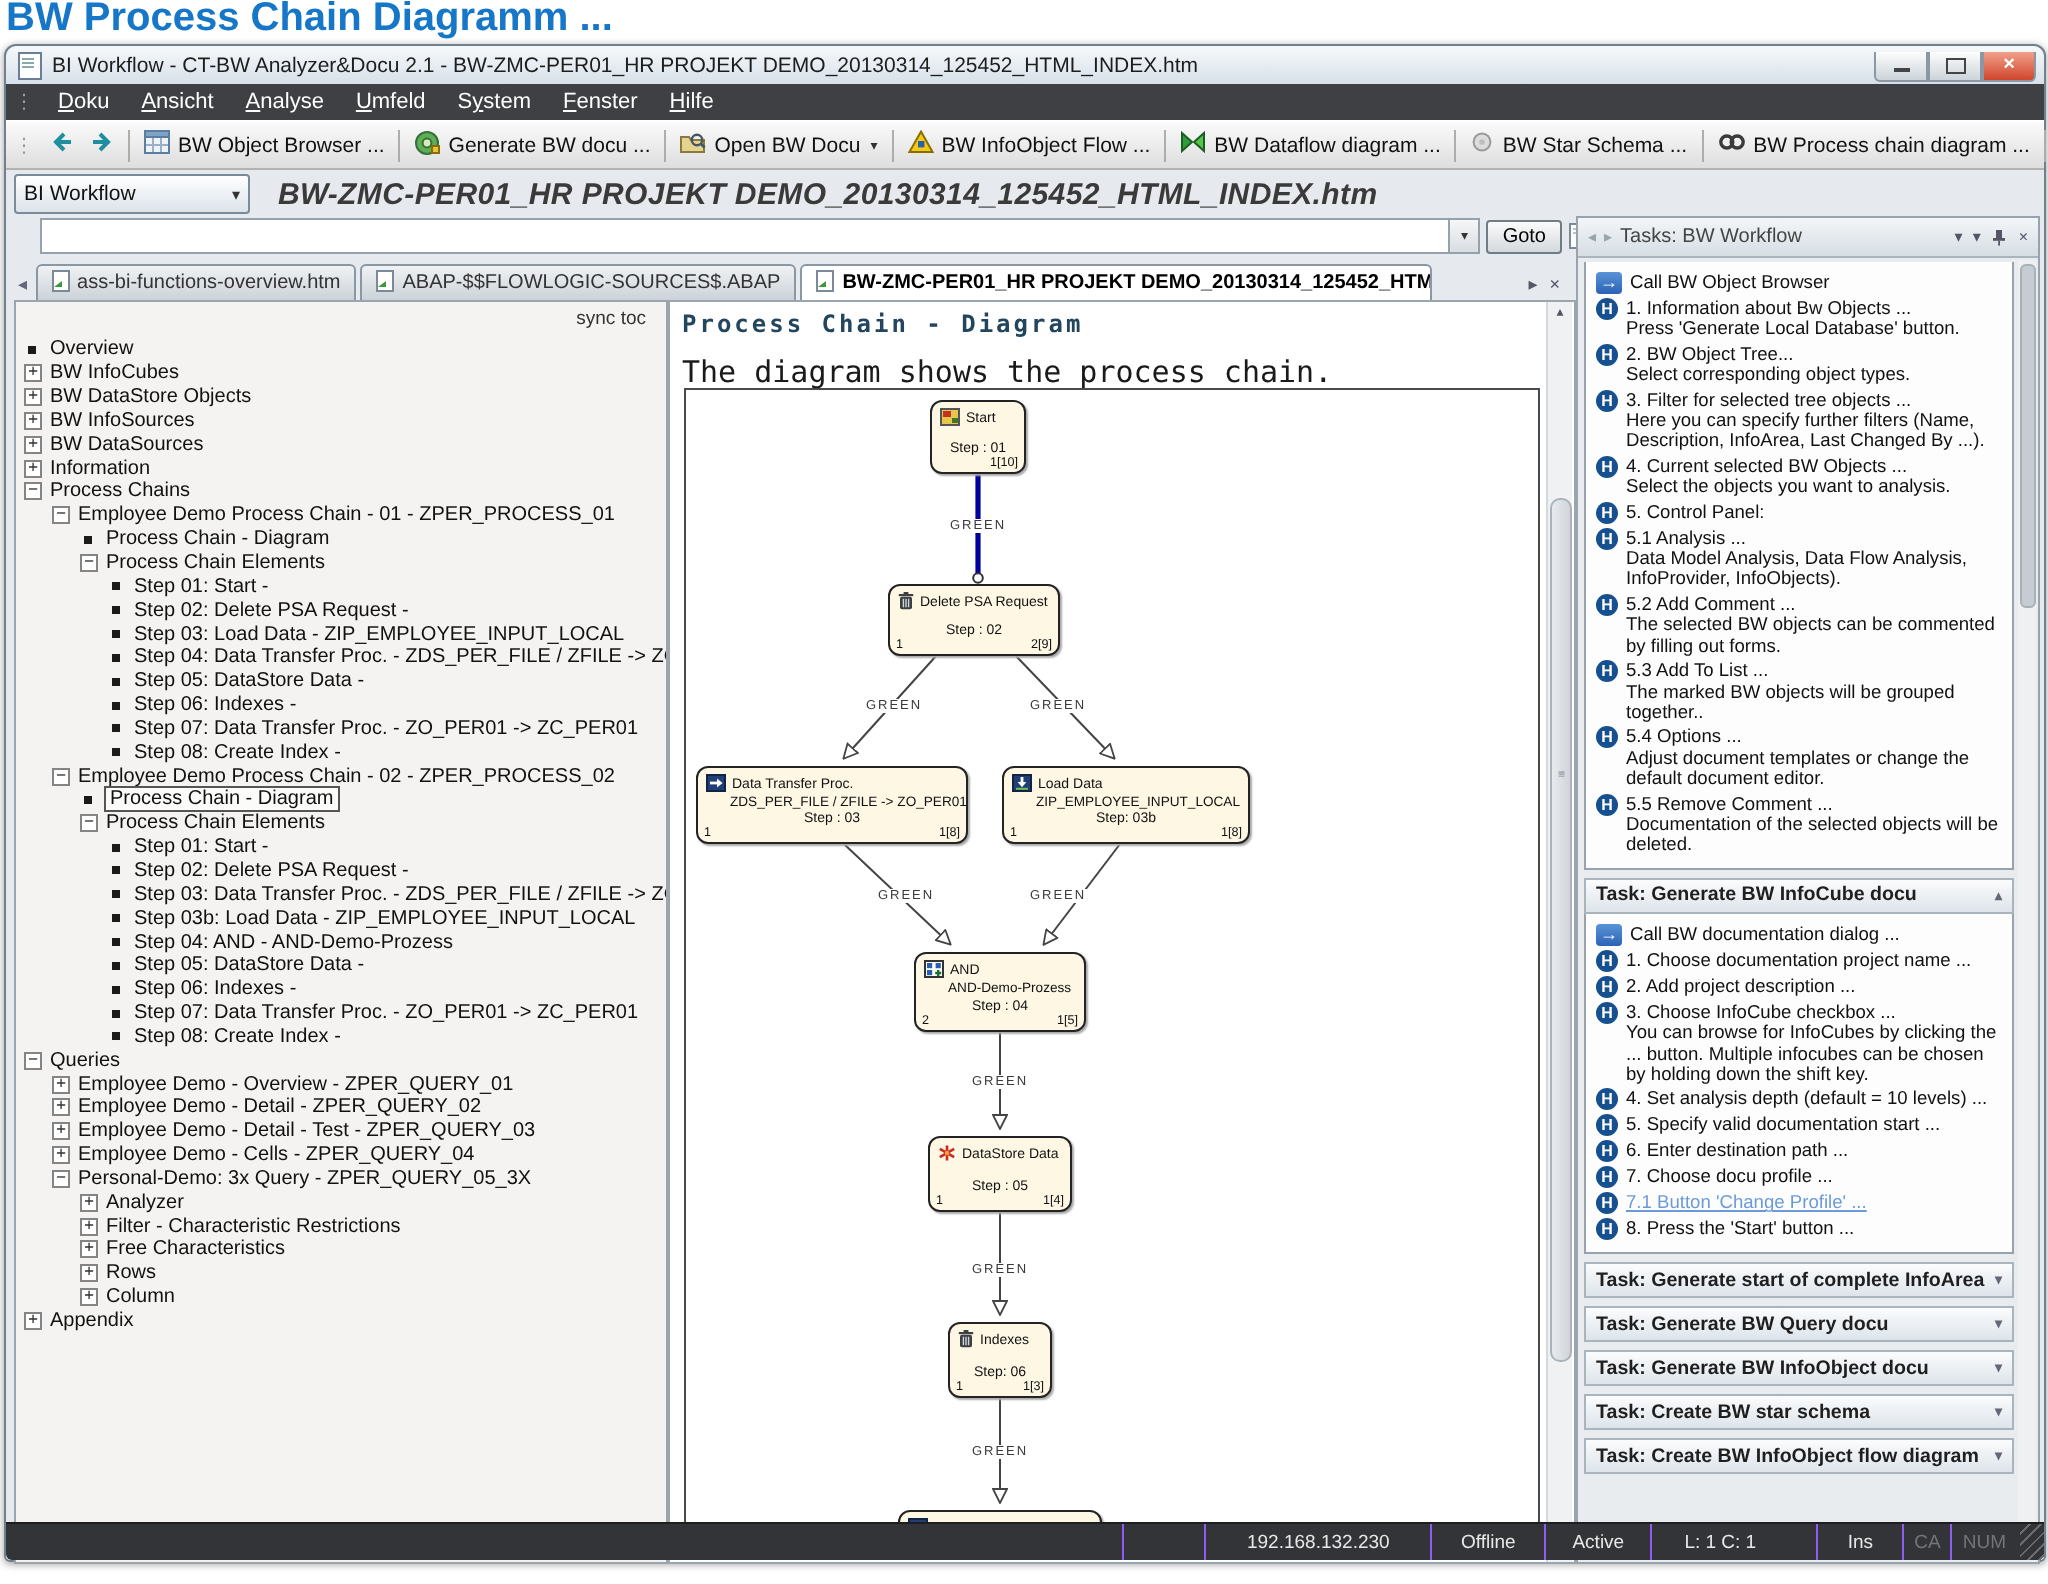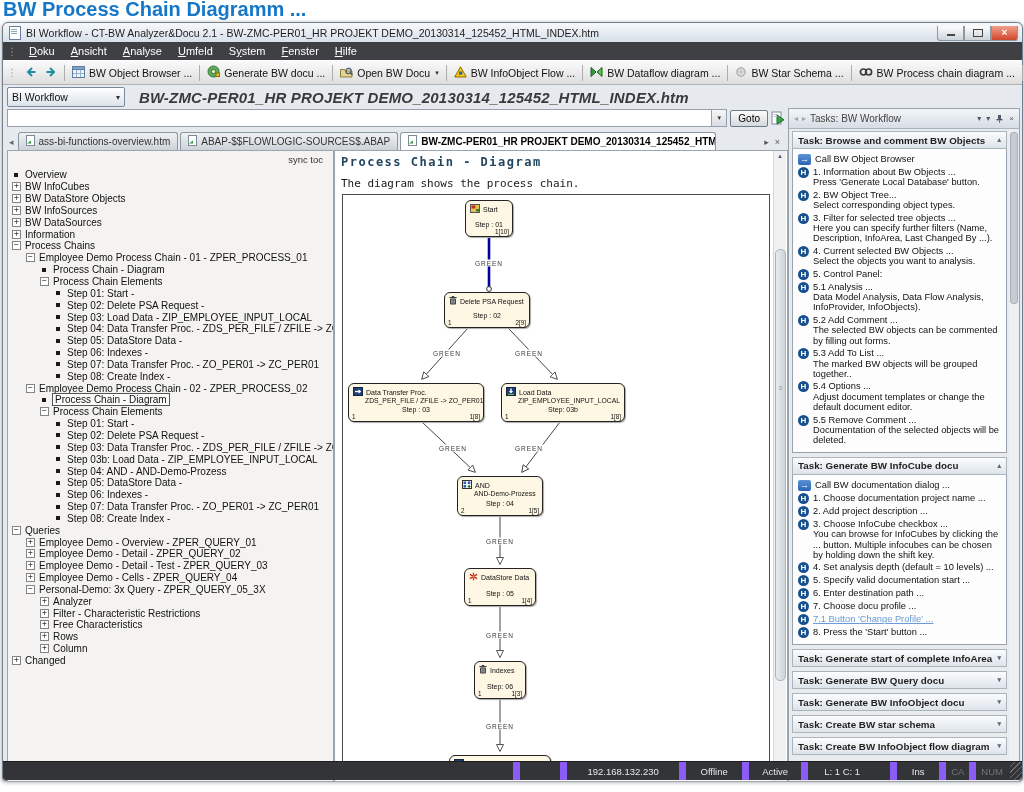--- a/index.html
+++ b/index.html
@@ -33,21 +33,21 @@
   .tb-btn{display:flex;align-items:center;gap:4px;padding:2px 4px;white-space:nowrap;}
   .tb-sep{width:1px;height:16px;background:#adadad;margin:0 3px;flex:none;}
   .tb-caret{font-size:7px;color:#333;margin-left:1px;}
 
   .addressbar{height:24px;display:flex;align-items:center;background:#e6eaee;padding:0 4px;}
   .combo{width:108px;height:18px;border:1px solid #7a8a99;border-radius:2px;background:linear-gradient(#ffffff,#dbe3ea);
          display:flex;align-items:center;font-size:10.5px;padding:0 4px;color:#111;}
   .combo .caret{margin-left:auto;font-size:8px;color:#333;}
   .doc-title{margin-left:14px;font-size:15px;font-weight:bold;font-style:italic;color:#3a3a3a;white-space:nowrap;letter-spacing:.2px;}
 
-  .subbar{position:absolute;left:4px;top:85px;width:779px;height:20px;display:flex;align-items:center;}
+  .subbar{position:absolute;left:17px;top:85px;width:779px;height:20px;display:flex;align-items:center;}
   .wide-combo{flex:1;height:16px;background:#fff;border:1px solid #95a2ae;display:flex;align-items:center;}
   .wide-combo .dd{margin-left:auto;width:14px;height:100%;background:linear-gradient(#f6f6f6,#d8dde2);border-left:1px solid #95a2ae;
                   display:flex;align-items:center;justify-content:center;font-size:7px;color:#333;}
   .goto-btn{margin-left:3px;height:17px;font-size:10px;padding:0 7px;border:1px solid #6f7d87;border-radius:2px;
             background:linear-gradient(#fbfbfb,#d5d9dd);font-family:"Liberation Sans",sans-serif;}
   .goto-ico{margin-left:3px;display:inline-flex;}
 
   
   .tabstrip{position:absolute;left:4px;top:107px;width:779px;height:20px;display:flex;align-items:flex-end;
             border-bottom:1px solid #8a98a4;background:#e6eaee;}
@@ -64,21 +64,21 @@
   .tree{position:absolute;left:4px;top:18px;right:2px;}
   .tree-row{display:flex;align-items:center;height:11.85px;white-space:nowrap;}
   .gbox{flex:none;width:9px;height:9px;box-sizing:border-box;border:1px solid #848484;background:#fff;margin-right:4px;
         font-size:8px;line-height:6.5px;text-align:center;color:#333;font-family:"DejaVu Sans Mono",monospace;}
   .gbul{flex:none;width:4px;height:4px;background:#1a1a1a;margin:0 7px 0 2px;}
   .tree-label.sel{outline:1px solid #555;padding:0 2px;background:#fbfbf9;}
 
   
   .center{position:absolute;left:331px;top:127px;width:452px;height:630px;background:#fff;border:1px solid #9aa5ae;overflow:hidden;}
   .center-heading{font-family:"DejaVu Sans Mono",monospace;font-weight:bold;font-size:12px;letter-spacing:1.5px;color:#23465f;margin:4px 0 0 6px;}
-  .center-intro{font-family:"DejaVu Sans Mono",monospace;font-size:11px;color:#1a1a1a;margin:8px 0 0 6px;}
+  .center-intro{font-family:"DejaVu Sans Mono",monospace;font-size:15px;color:#1a1a1a;margin:8px 0 0 6px;}
   .diagram-box{position:absolute;left:7px;top:43px;width:426px;height:584px;border:1px solid #4a4a4a;background:#fff;overflow:hidden;}
   .dedges{position:absolute;left:0;top:0;}
   .dlabel{position:absolute;transform:translate(-50%,-50%);font-size:6.5px;letter-spacing:1px;color:#3a3a3a;background:#fff;padding:0 2px;}
   .dnode{position:absolute;background:#fdf7e3;border:1.6px solid #232323;border-radius:6px;box-shadow:1px 1px 1px #aaa;
          font-size:7px;color:#111;box-sizing:border-box;}
   .dnode-head{display:flex;align-items:center;gap:3px;padding:3px 4px 0;white-space:nowrap;}
   .dnode-sub{padding-left:16px;font-size:6.8px;white-space:nowrap;}
   .dnode-step{position:absolute;left:0;right:0;bottom:8px;text-align:center;font-size:7px;}
   .dnode-l{position:absolute;left:3px;bottom:1px;font-size:6.3px;}
   .dnode-r{position:absolute;right:3px;bottom:1px;font-size:6.3px;}
@@ -104,21 +104,21 @@
   .task-item{display:flex;gap:4px;margin:2px 3px;font-size:9.3px;line-height:10.4px;color:#111;}
   .h-icon{flex:none;width:11px;height:11px;border-radius:50%;background:#17508f;color:#fff;font-size:8px;font-weight:bold;
           text-align:center;line-height:11px;margin-top:0px;}
   .arrow-icon{flex:none;width:13px;height:11px;border-radius:2px;background:linear-gradient(#5b93d8,#2a63b4);color:#fff;
               font-size:9px;font-weight:bold;text-align:center;line-height:11px;}
   .t-link{color:#6a9bd8;text-decoration:underline;}
 
   
   .statusbar{position:absolute;left:0;right:0;bottom:0;height:18px;background:#323437;border-top:1px solid #1e1e1e;
              border-radius:0 0 3px 3px;display:flex;align-items:center;color:#e8e8e8;font-size:9.5px;}
-  .sseg{height:100%;display:flex;align-items:center;justify-content:center;border-left:7px solid #8b5cf6;padding:0 8px;white-space:nowrap;}
+  .sseg{height:100%;display:flex;align-items:center;justify-content:center;border-left:1px solid #8b5cf6;padding:0 8px;white-space:nowrap;}
   .sseg.dim{color:#737578;padding:0 5px;}
   .sgrip{width:12px;height:100%;margin-left:2px;background:
          repeating-linear-gradient(135deg,transparent 0 3px,#6a6c6f 3px 4px);}
   .spacer{flex:1;}
 </style>
 </head>
 <body>
 
 <div class="screen">
   <div class="page-heading">BW Process Chain Diagramm ...</div>
@@ -439,21 +439,21 @@
           <div class="tree-row" style="padding-left: 28px;">
             <span class="gbox">+</span>
             <span class="tree-label">Rows</span>
           </div>
           <div class="tree-row" style="padding-left: 28px;">
             <span class="gbox">+</span>
             <span class="tree-label">Column</span>
           </div>
           <div class="tree-row" style="padding-left: 0px;">
             <span class="gbox">+</span>
-            <span class="tree-label">Changed</span>
+            <span class="tree-label">Appendix</span>
           </div>
         </div>
     </div>
 
     <div class="center">
       <div class="center-heading">Process Chain - Diagram</div>
       <div class="center-intro">The diagram shows the process chain.</div>
       <div class="diagram-box" id="diagram">
           <svg class="dedges" width="426" height="584">
             <defs>
@@ -608,24 +608,20 @@
           <svg width="9" height="9" viewBox="0 0 9 9">
               <rect x="3" y="1" width="3" height="4" fill="#556"></rect>
               <rect x="1.5" y="5" width="6" height="1.4" fill="#556"></rect>
               <rect x="4.1" y="6.4" width="0.9" height="2.4" fill="#556"></rect>
             </svg>
           <span>×</span>
         </span>
       </div>
       <div class="dock-body" id="dock-body">
           <div class="section">
-            <div class="section-header">
-              <span>Task: Browse and comment BW Objects</span>
-              <span class="section-caret">▴</span>
-            </div>
             <div class="section-body">
               <div class="task-item">
                 <span class="arrow-icon">→</span>
                 <div class="t-text">
                   <div>Call BW Object Browser</div>
                 </div>
               </div>
               <div class="task-item">
                 <span class="h-icon">H</span>
                 <div class="t-text">

